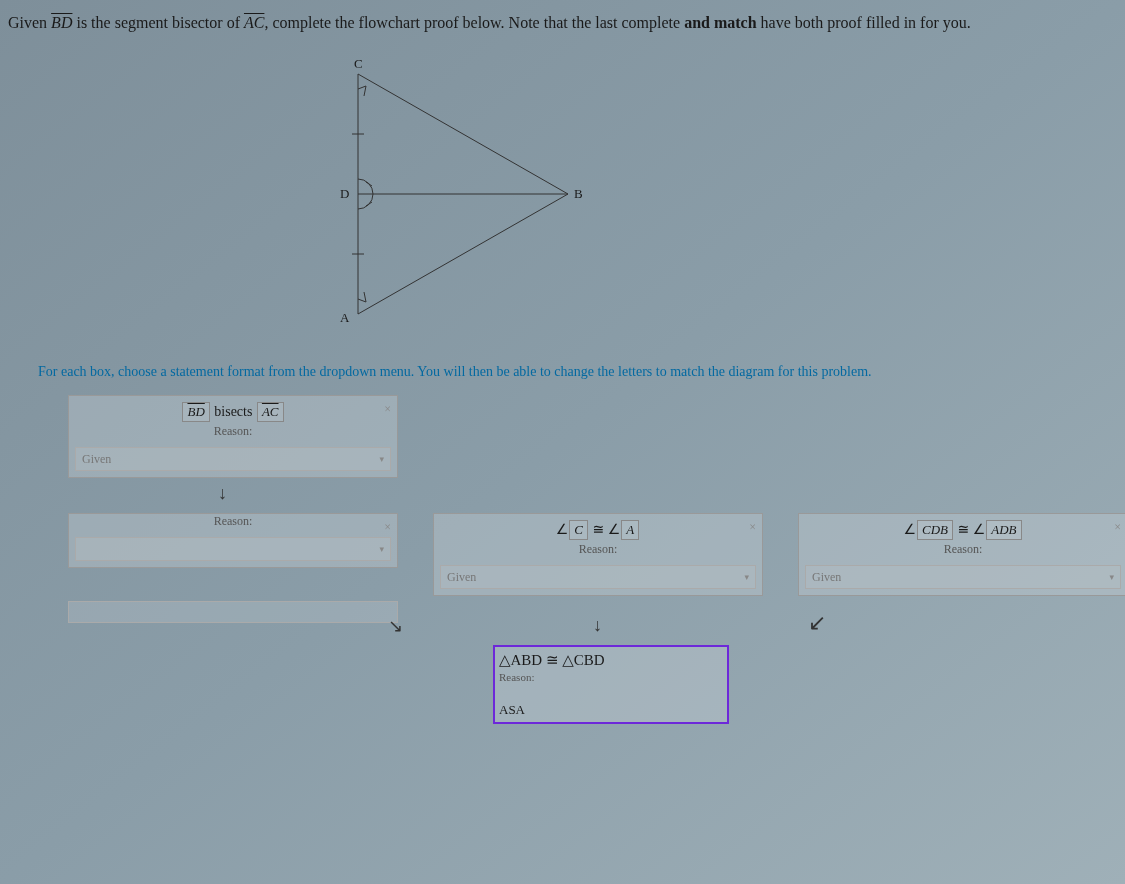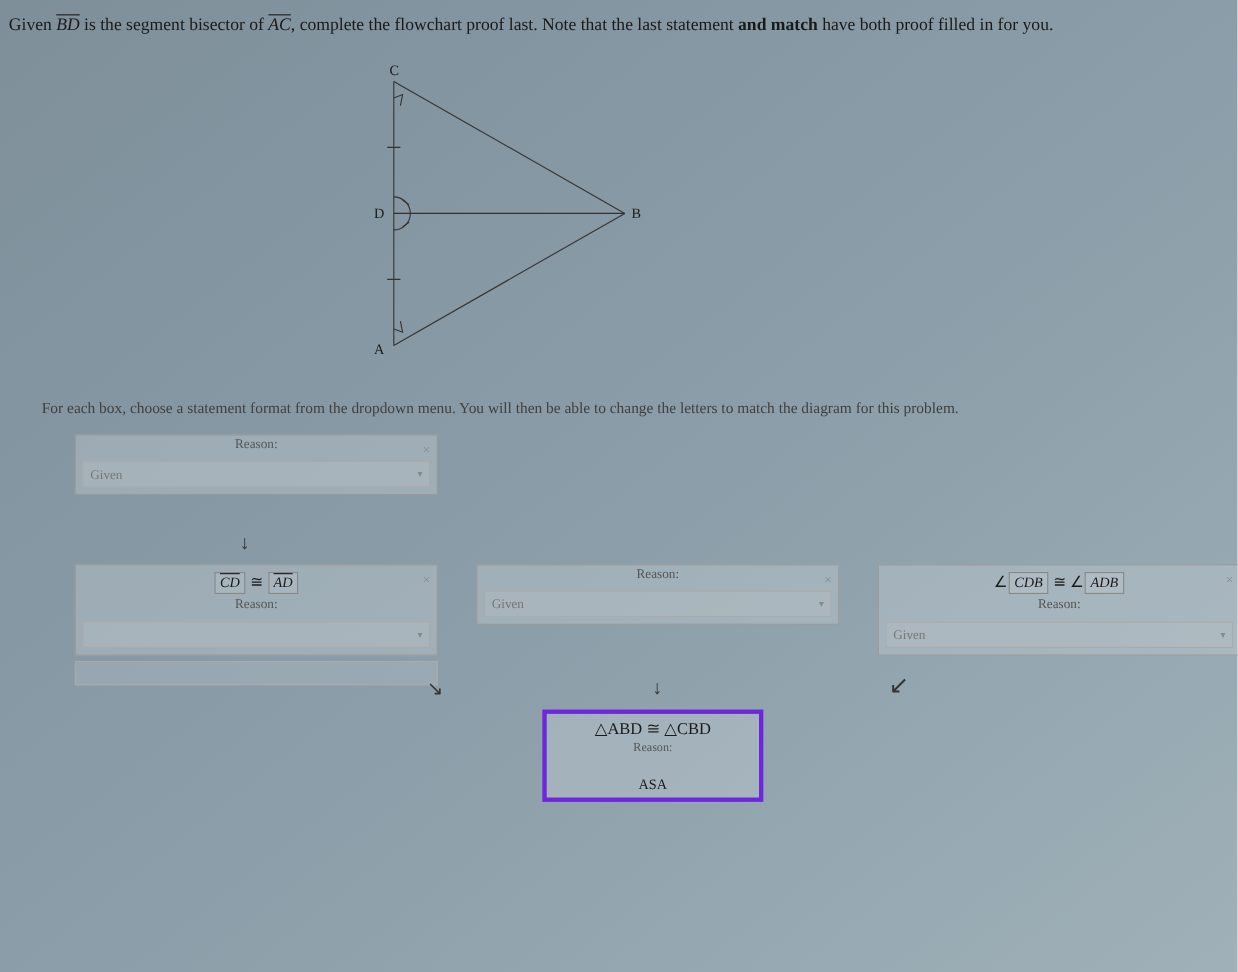--- a/index.html
+++ b/index.html
@@ -25,21 +25,21 @@
     .bold { font-weight: bold; }
     .figure-area {
       position: relative;
       width: 400px;
       height: 280px;
       margin: 10px 0 30px 280px;
     }
     .instruction-text {
       font-size: 14px;
       margin: 20px 0 15px 30px;
-      color: #404040;
+      color: #0369a1;
     }
     .proof-area {
       position: relative;
       height: 360px;
       margin-left: 30px;
     }
     .proof-box {
       position: absolute;
       border: 1px solid #999;
       background: rgba(200,210,215,0.35);
@@ -85,24 +85,24 @@
       font-size: 12px;
       color: #888;
     }
     .arrow {
       position: absolute;
       font-size: 18px;
       color: #333;
     }
     .final-box {
       position: absolute;
-      border: 4px solid #6d28d9;
+      border: 2px solid #6d28d9;
       background: rgba(200,210,215,0.35);
-      width: 201px;
-      text-align: center;
+      width: 236px;
+      text-align: left;
       padding: 4px;
     }
     .final-statement {
       font-family: 'Times New Roman', serif;
       font-size: 15px;
     }
     .final-reason-label {
       font-size: 11px;
       color: #555;
       margin-top: 2px;
@@ -123,21 +123,21 @@
     }
     .caret {
       font-size: 9px;
       color: #888;
     }
   </style>
 </head>
 <body>
 
 <div class="problem-text">
-  <span>Given </span><span class="overline">BD</span><span> is the segment bisector of </span><span class="overline">AC</span><span>, complete the flowchart proof last. Note that the last statement </span><span class="bold">and match</span><span> have both proof filled in for you.</span>
+  <span>Given </span><span class="overline">BD</span><span> is the segment bisector of </span><span class="overline">AC</span><span>, complete the flowchart proof below. Note that the last complete </span><span class="bold">and match</span><span> have both proof filled in for you.</span>
 </div>
 
 <div class="figure-area">
   <svg width="400" height="280">
     <line x1="70" y1="20" x2="70" y2="260" stroke="#333" stroke-width="1"></line>
     <line x1="70" y1="20" x2="280" y2="140" stroke="#333" stroke-width="1"></line>
     <line x1="70" y1="260" x2="280" y2="140" stroke="#333" stroke-width="1"></line>
     <line x1="70" y1="140" x2="280" y2="140" stroke="#333" stroke-width="1"></line>
 
     <line x1="64" y1="80" x2="76" y2="80" stroke="#333" stroke-width="1"></line>
@@ -157,47 +157,50 @@
   <span style="position:absolute;left:286px;top:132px;font-size:13px;">B</span>
   <span style="position:absolute;left:52px;top:256px;font-size:13px;">A</span>
 </div>
 
 <div class="instruction-text">For each box, choose a statement format from the dropdown menu. You will then be able to change the letters to match the diagram for this problem.</div>
 
 <div class="proof-area">
 
   <div class="proof-box" style="left:30px;top:0;">
     <span class="close-x">×</span>
+    <div class="proof-box-statement">
+      <span class="letter-box overline">BD</span><span> bisects </span><span class="letter-box overline">AC</span>
+    </div>
     <div class="reason-label">Reason:</div>
     <div class="reason-input">
       <span>Given</span>
       <span class="caret">▾</span>
     </div>
   </div>
 
   <span class="arrow" style="left:180px;top:88px;">↓</span>
 
   <div class="proof-box" style="left:30px;top:118px;">
     <span class="close-x">×</span>
+    <div class="reason-label">Reason:</div>
+    <div class="reason-input">
+      <span></span>
+      <span class="caret">▾</span>
+    </div>
+  </div>
+
+  <div class="small-extra-box" style="left:30px;top:206px;"></div>
+
+  <div class="proof-box" style="left:395px;top:118px;">
+    <span class="close-x">×</span>
     <div class="proof-box-statement">
-      <span class="letter-box overline">CD</span>
+      <span>∠</span><span class="letter-box">C</span>
       <span>≅</span>
-      <span class="letter-box overline">AD</span>
-    </div>
-    <div class="reason-label">Reason:</div>
-    <div class="reason-input">
-      <span></span>
-      <span class="caret">▾</span>
-    </div>
-  </div>
-
-  <div class="small-extra-box" style="left:30px;top:206px;"></div>
-
-  <div class="proof-box" style="left:395px;top:118px;">
-    <span class="close-x">×</span>
+      <span>∠</span><span class="letter-box">A</span>
+    </div>
     <div class="reason-label">Reason:</div>
     <div class="reason-input">
       <span>Given</span>
       <span class="caret">▾</span>
     </div>
   </div>
 
   <div class="proof-box" style="left:760px;top:118px;">
     <span class="close-x">×</span>
     <div class="proof-box-statement">

